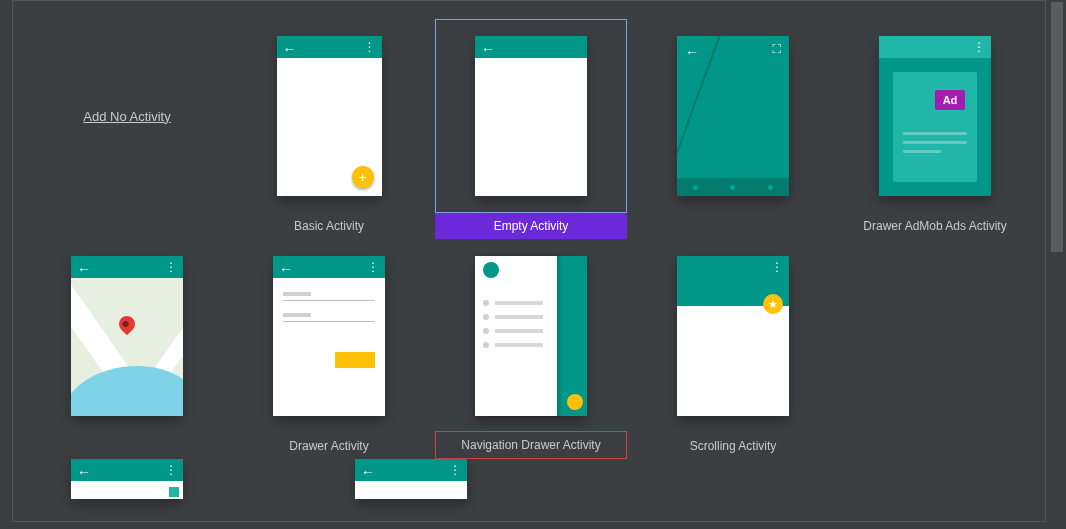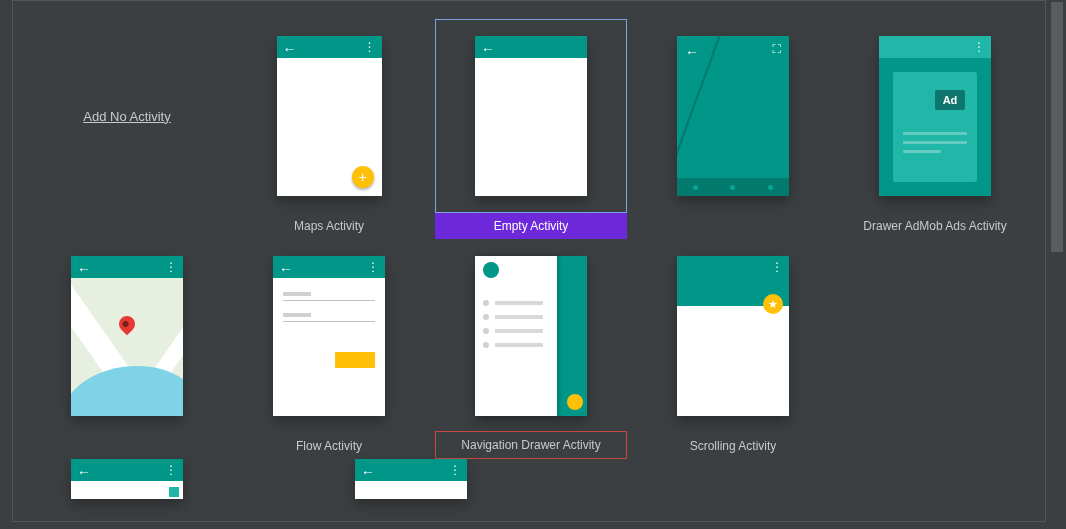--- a/index.html
+++ b/index.html
@@ -212,21 +212,21 @@
     border-radius: 2px;
     padding: 10px;
     box-sizing: border-box;
   }
   .ad-badge {
     position: absolute;
     top: 18px;
     right: 12px;
     width: 30px;
     height: 20px;
-    background: #0f766e;
+    background: #a21caf;
     color: #fff;
     border-radius: 2px;
     display:flex; align-items:center; justify-content:center;
     font-size: 11px; font-weight: 600;
   }
   .ad-line { height:3px; background:#66ccc2; margin-top:6px; border-radius:1px; }
   .ad-line.short { width:60%; }
 
   
   .maps-thumb {
@@ -409,21 +409,21 @@
       <div class="tile">
         <div class="tile-thumb-area">
           <div class="thumb phone">
             <div class="topbar">
               <span class="back-arrow">←</span>
               <span class="menu-dots">⋮</span>
             </div>
             <div class="fab" style="right:8px;bottom:8px;">+</div>
           </div>
         </div>
-        <div class="tile-label">Maps Activity</div>
+        <div class="tile-label">Basic Activity</div>
       </div>
 
       <div class="tile selected">
         <div class="tile-thumb-area">
           <div class="thumb phone" style="width:112px;">
             <div class="topbar">
               <span class="back-arrow">←</span>
             </div>
           </div>
         </div>
@@ -487,21 +487,21 @@
             </div>
             <div class="form">
               <div class="field-label"></div>
               <div class="field-line"></div>
               <div class="field-label"></div>
               <div class="field-line"></div>
               <div class="btn"></div>
             </div>
           </div>
         </div>
-        <div class="tile-label">Flow Activity</div>
+        <div class="tile-label">Drawer Activity</div>
       </div>
 
 
       <div class="tile highlighted">
         <div class="tile-thumb-area">
           <div class="thumb phone nav-thumb" style="width:112px;background:#fff;">
             <div class="bgmain"></div>
             <div class="fab-nav"></div>
             <div class="drawer">
               <div class="avatar"></div>

